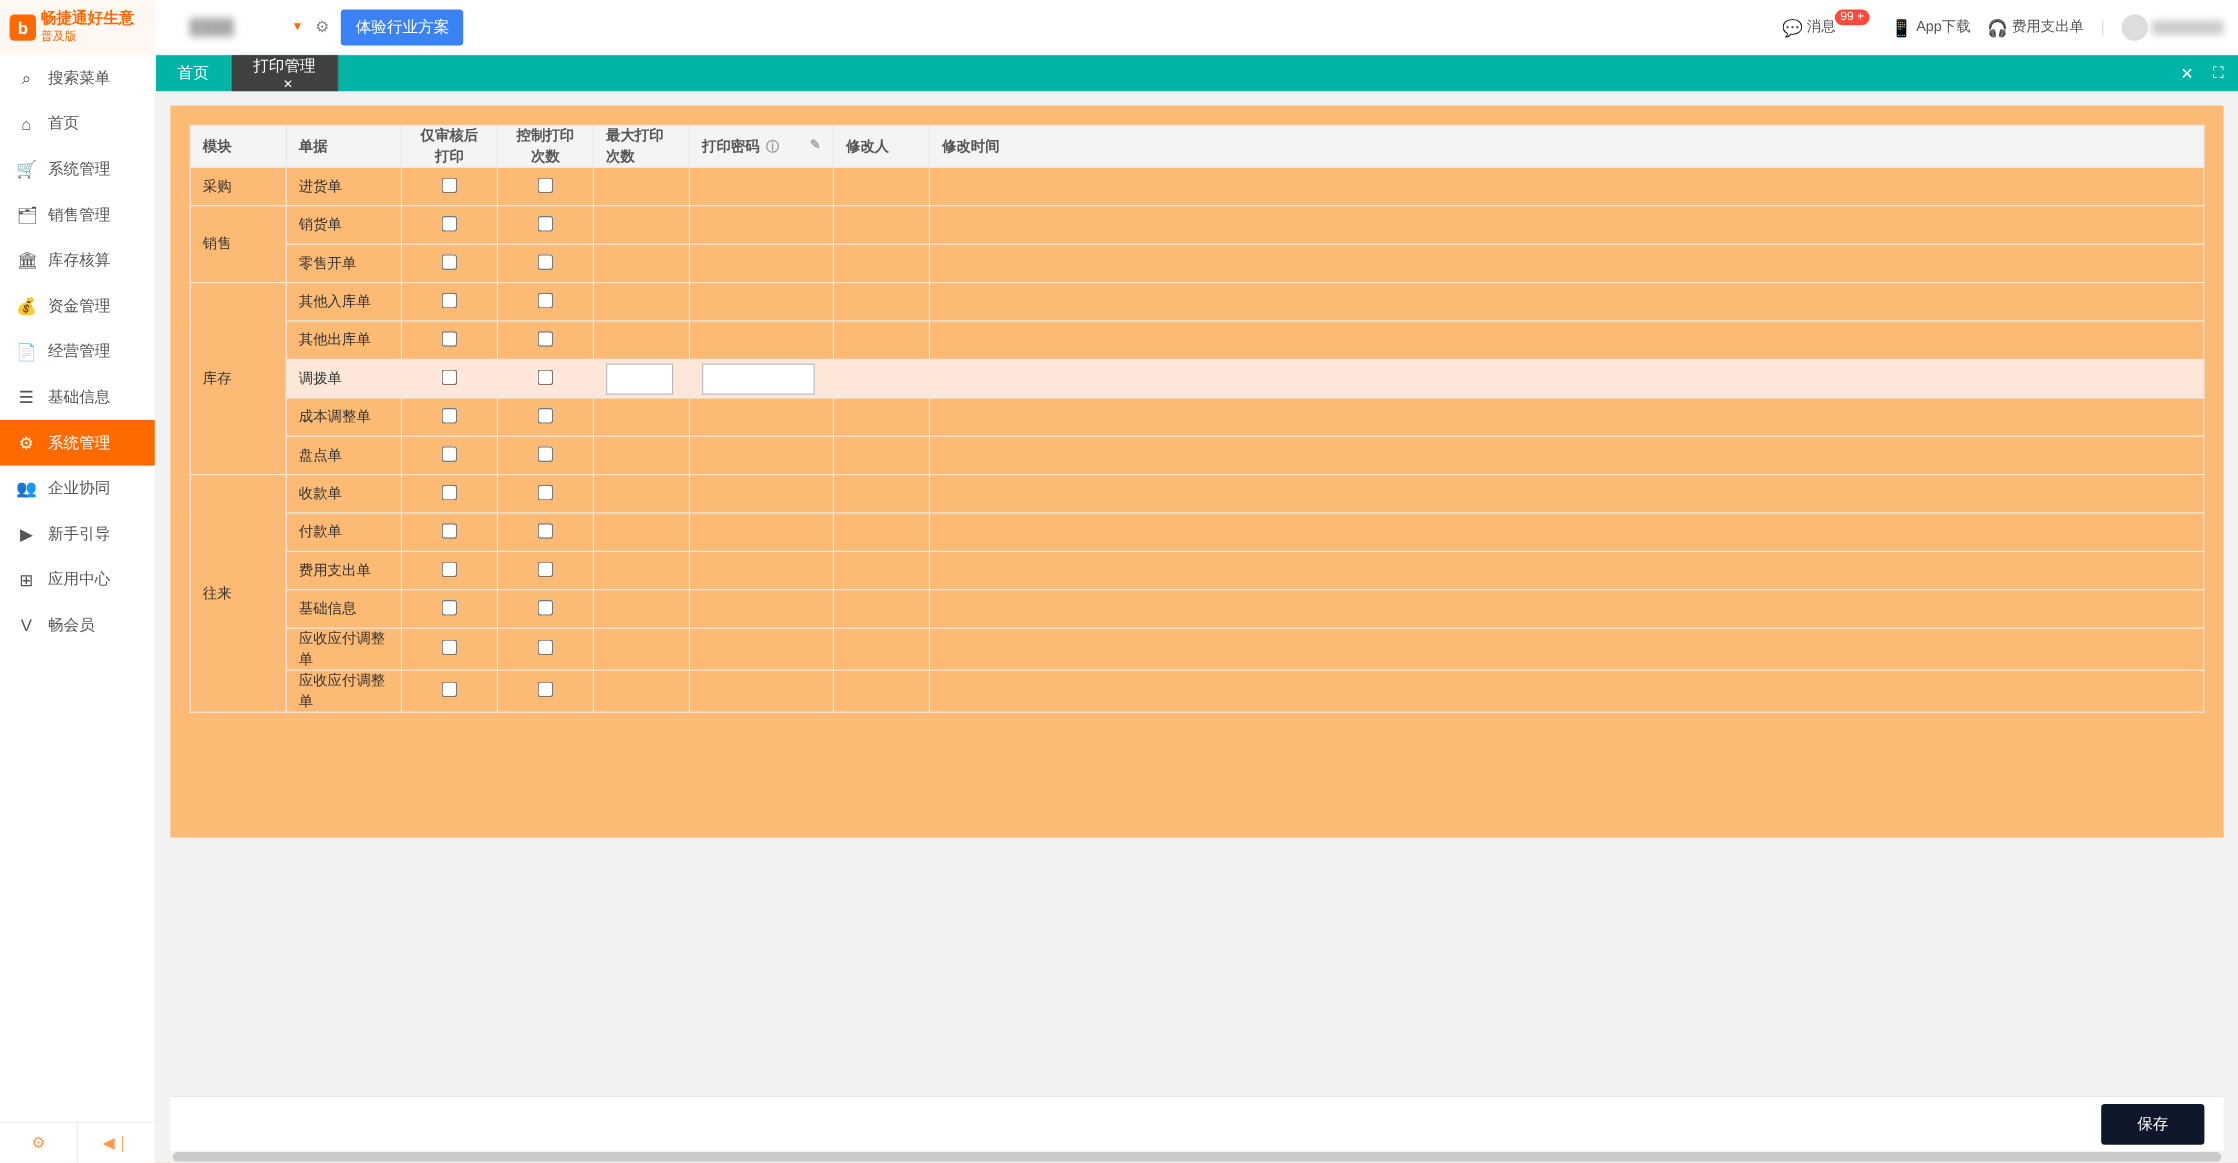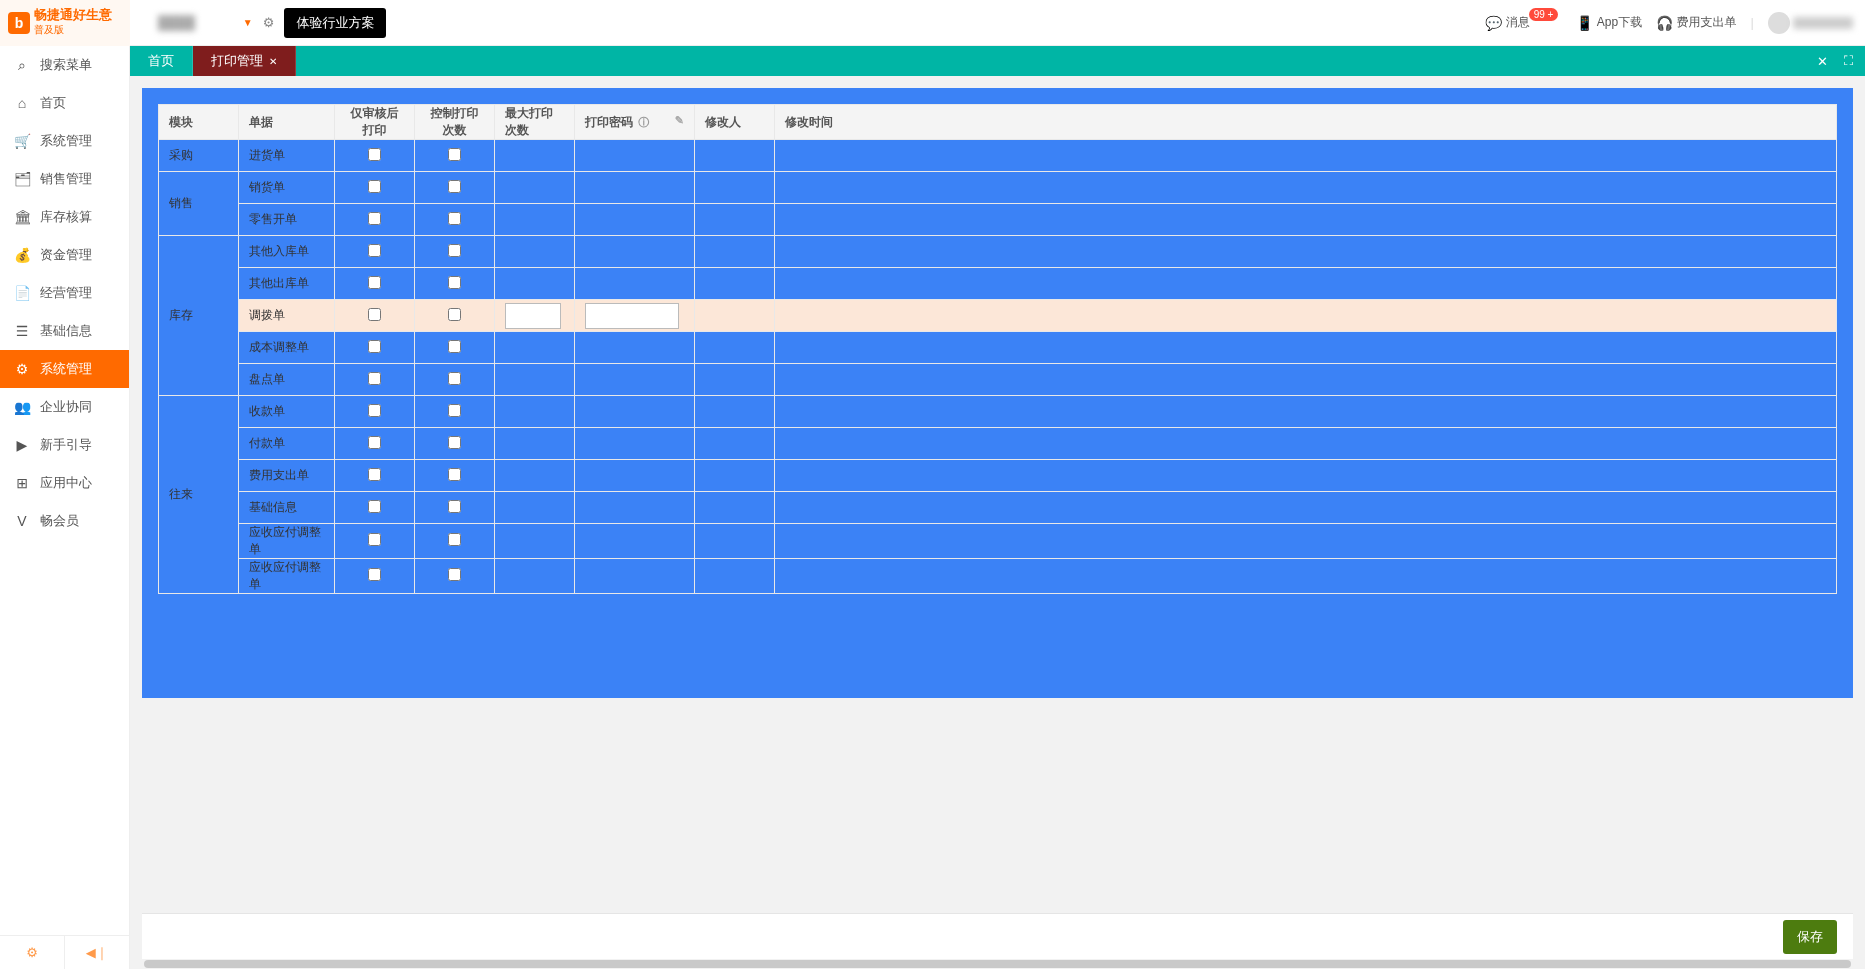--- a/index.html
+++ b/index.html
@@ -8,21 +8,21 @@
 
 .header { height: 46px; background: #fff; display: flex; align-items: center; border-bottom: 1px solid #eee; position: relative; }
 .logo-area { width: 130px; height: 46px; background: #fff8f2; display: flex; align-items: center; padding-left: 8px; }
 .logo-icon { width: 22px; height: 22px; background: #ff6a00; border-radius: 4px; margin-right: 4px; display: flex; align-items: center; justify-content: center; color: #fff; font-weight: bold; font-size: 14px; }
 .logo-text { color: #ff6a00; font-size: 13px; font-weight: bold; line-height: 1.1; }
 .logo-sub { color: #ff6a00; font-size: 10px; }
 .tenant-select { margin-left: 20px; display: flex; align-items: center; color: #999; cursor: pointer; }
 .tenant-blur { filter: blur(3px); color: #aaa; padding: 2px 8px; }
 .chev { color: #ff6a00; margin-left: 40px; font-size: 10px; }
 .gear-btn { margin: 0 10px; color: #888; cursor: pointer; }
-.orange-btn { background: #000000; color: #fff; border: none; padding: 6px 12px; border-radius: 3px; font-size: 13px; cursor: pointer; }
+.orange-btn { background: #3b82f6; color: #fff; border: none; padding: 6px 12px; border-radius: 3px; font-size: 13px; cursor: pointer; }
 .header-right { position: absolute; right: 12px; display: flex; align-items: center; gap: 14px; }
 .hr-item { display: flex; align-items: center; gap: 3px; color: #555; cursor: pointer; font-size: 12px; }
 .hr-icon { font-size: 14px; }
 .badge { background: #ff4a3b; color: #fff; font-size: 10px; padding: 1px 5px; border-radius: 8px; position: relative; top: -8px; left: -4px; }
 .avatar { width: 22px; height: 22px; background: #ddd; border-radius: 50%; }
 .user-blur { filter: blur(3px); color: #aaa; width: 60px; height: 12px; background: #ccc; border-radius: 2px; }
 .divider { color: #ddd; }
 
 
 .sidebar { position: absolute; left: 0; top: 46px; bottom: 0; width: 130px; background: #fff; border-right: 1px solid #eee; }
@@ -30,47 +30,47 @@
 .side-item.active { background: #ff6a00; color: #fff; }
 .side-icon { width: 16px; text-align: center; font-size: 14px; }
 .sidebar-footer { position: absolute; bottom: 0; left: 0; right: 0; height: 34px; border-top: 1px solid #eee; display: flex; }
 .sf-btn { flex: 1; display: flex; align-items: center; justify-content: center; color: #ff9a4a; cursor: pointer; }
 .sf-btn:first-child { border-right: 1px solid #eee; }
 
 
 .main { position: absolute; left: 130px; right: 0; top: 46px; bottom: 0; display: flex; flex-direction: column; }
 .tabs { height: 30px; background: #00b5a5; display: flex; align-items: stretch; }
 .tab { padding: 0 18px; color: #fff; display: flex; align-items: center; cursor: pointer; font-size: 13px; border-right: 1px solid rgba(255,255,255,0.15); }
-.tab.active { background: #7f1d1d; }
+.tab.active { background: #404040; flex-direction: column; }
 .tab-close { margin-left: 6px; font-size: 10px; }
 .tabs-right { margin-left: auto; display: flex; align-items: center; padding-right: 8px; gap: 8px; color: #fff; }
 .tabs-right .ticon { cursor: pointer; font-size: 13px; padding: 0 4px; }
 
 .content { flex: 1; padding: 12px; overflow: auto; }
-.panel { background: #3b82f6; min-height: 610px; padding: 16px; }
+.panel { background: #fdba74; min-height: 610px; padding: 16px; }
 
 
 table { width: 100%; border-collapse: collapse; font-size: 12px; }
 th, td { border: 1px solid #e8e8e8; padding: 0 10px; height: 32px; text-align: left; }
 thead th { background: #f4f4f4; font-weight: bold; color: #555; }
 .col-module { width: 80px; }
 .col-doc { width: 96px; }
 .col-chk { width: 80px; text-align: center; }
 .col-max { width: 80px; }
 .col-pwd { width: 120px; }
 .col-user { width: 80px; }
 tr.hl td { background: #fce7d8; }
 tr.hl .cell-input { background: #fff; border: 1px solid #bbb; height: 26px; width: 95%; }
 input[type=checkbox] { width: 13px; height: 13px; cursor: pointer; }
 .help-icon { color: #999; margin-left: 2px; font-size: 11px; }
 .edit-icon { float: right; color: #aaa; font-size: 11px; cursor: pointer; }
 
 
 .footer-bar { height: 46px; background: #fff; border-top: 1px solid #e5e5e5; margin: 0 12px 0 12px; display: flex; align-items: center; justify-content: flex-end; padding: 0 16px; }
-.save-btn { background: #4d7c0f; color: #fff; border: none; padding: 8px 14px; border-radius: 3px; font-size: 13px; cursor: pointer; }
+.save-btn { background: #0f172a; color: #fff; border: none; padding: 8px 30px; border-radius: 3px; font-size: 13px; cursor: pointer; }
 
 .hscroll { height: 10px; background: #f2f2f2; margin: 0 12px; position: relative; }
 .hscroll-thumb { position: absolute; left: 2px; right: 2px; top: 1px; height: 8px; background: #c9c9c9; border-radius: 4px; }
 </style>
 </head>
 <body>
 
 <div class="header">
   <div class="logo-area">
     <div class="logo-icon">b</div>

